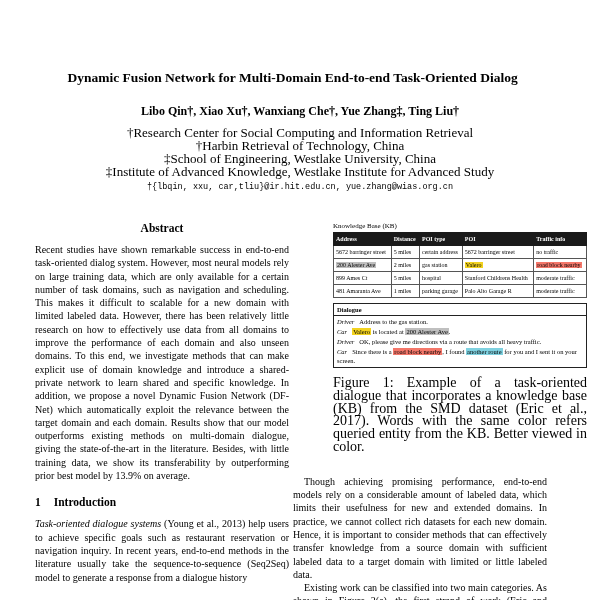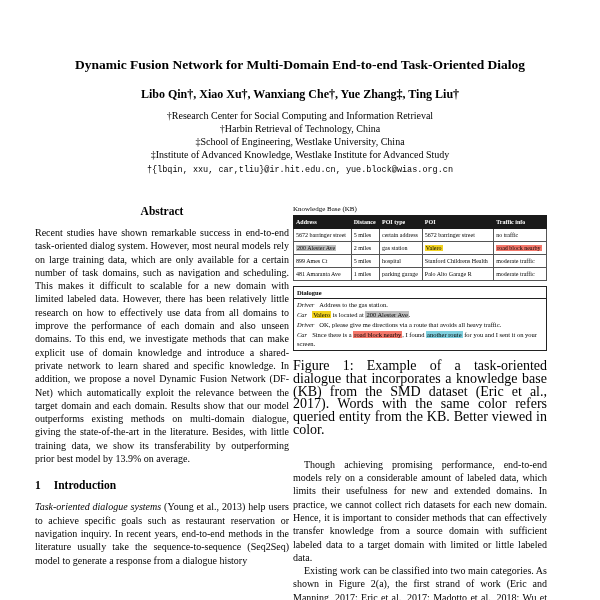--- a/index.html
+++ b/index.html
@@ -7,31 +7,31 @@
   .page {
     position: relative;
     width: 600px; height: 600px;
     overflow: hidden;
     background: #ffffff;
     color: #000;
     font-family: "Liberation Serif", "DejaVu Serif", serif;
     padding: 52px 35px 0 35px;
   }
   .title {
-    width: 465px; margin: 4px auto;
-    text-align: center;
+    width: 465px; margin: 17px auto;
+    text-align: left;
     font-size: 13.5px; font-weight: bold; line-height: 18px;
   }
   .authors {
     text-align: center;
     font-size: 12px; font-weight: bold;
     margin-top: 13px;
   }
   .affils { text-align: center; margin-top: 7px; }
-  .affil { font-size: 10px; line-height: 13px; }
+  .affil { font-size: 13px; line-height: 13px; }
   .emails {
     text-align: center;
     font-family: "Liberation Mono", "DejaVu Sans Mono", monospace;
     font-size: 8.5px; margin-top: 4px;
   }
   .cols { display: flex; gap: 4px; margin-top: 30px; }
   .col { width: 254px; }
   .abstract-heading {
     text-align: center; font-weight: bold; font-size: 11.5px;
     margin-bottom: 9px;
@@ -40,21 +40,21 @@
     font-size: 10px; line-height: 13.3px; text-align: justify; font-family: Liberation Serif, serif;
   }
   .sec-heading {
     font-size: 11.5px; font-weight: bold;
     margin-top: 14px; margin-bottom: 9px;
   }
   .sec-num { margin-right: 13px; }
   .it { font-style: italic; }
   .indent { text-indent: 11px; }
   
-  .figure { width: 100%; }
+  .figure { width: 100%; margin-left: 40px; }
   .kb-label { font-size: 7px; margin-bottom: 2px; }
   table.kb {
     width: 100%; border-collapse: collapse;
     font-size: 6px; line-height: 8px;
     font-family: "Liberation Serif", serif;
   }
   table.kb th {
     background: #1a1a1a; color: #fff; font-weight: bold;
     text-align: left; padding: 2px 2px; border: 1px solid #1a1a1a;
   }
@@ -94,21 +94,21 @@
 
   <div class="authors">Libo Qin†, Xiao Xu†, Wanxiang Che†, Yue Zhang‡, Ting Liu†</div>
 
   <div class="affils">
     <div class="affil">†Research Center for Social Computing and Information Retrieval</div>
     <div class="affil">†Harbin Retrieval of Technology, China</div>
     <div class="affil">‡School of Engineering, Westlake University, China</div>
     <div class="affil">‡Institute of Advanced Knowledge, Westlake Institute for Advanced Study</div>
   </div>
 
-  <div class="emails">†{lbqin, xxu, car,tliu}@ir.hit.edu.cn, yue.block@wias.org.cn</div>
+  <div class="emails">†{lbqin, xxu, car,tliu}@ir.hit.edu.cn, yue.zhang@wias.org.cn</div>
 
   <div class="cols">
 
     <div class="col">
       <div class="abstract-heading">Abstract</div>
       <p class="body-text">Recent studies have shown remarkable success in end-to-end task-oriented dialog system. However, most neural models rely on large training data, which are only available for a certain number of task domains, such as navigation and scheduling. This makes it difficult to scalable for a new domain with limited labeled data. However, there has been relatively little research on how to effectively use data from all domains to improve the performance of each domain and also unseen domains. To this end, we investigate methods that can make explicit use of domain knowledge and introduce a shared-private network to learn shared and specific knowledge. In addition, we propose a novel Dynamic Fusion Network (DF-Net) which automatically exploit the relevance between the target domain and each domain. Results show that our model outperforms existing methods on multi-domain dialogue, giving the state-of-the-art in the literature. Besides, with little training data, we show its transferability by outperforming prior best model by 13.9% on average.</p>
 
       <div class="sec-heading">
         <span class="sec-num">1</span><span>Introduction</span>
       </div>

